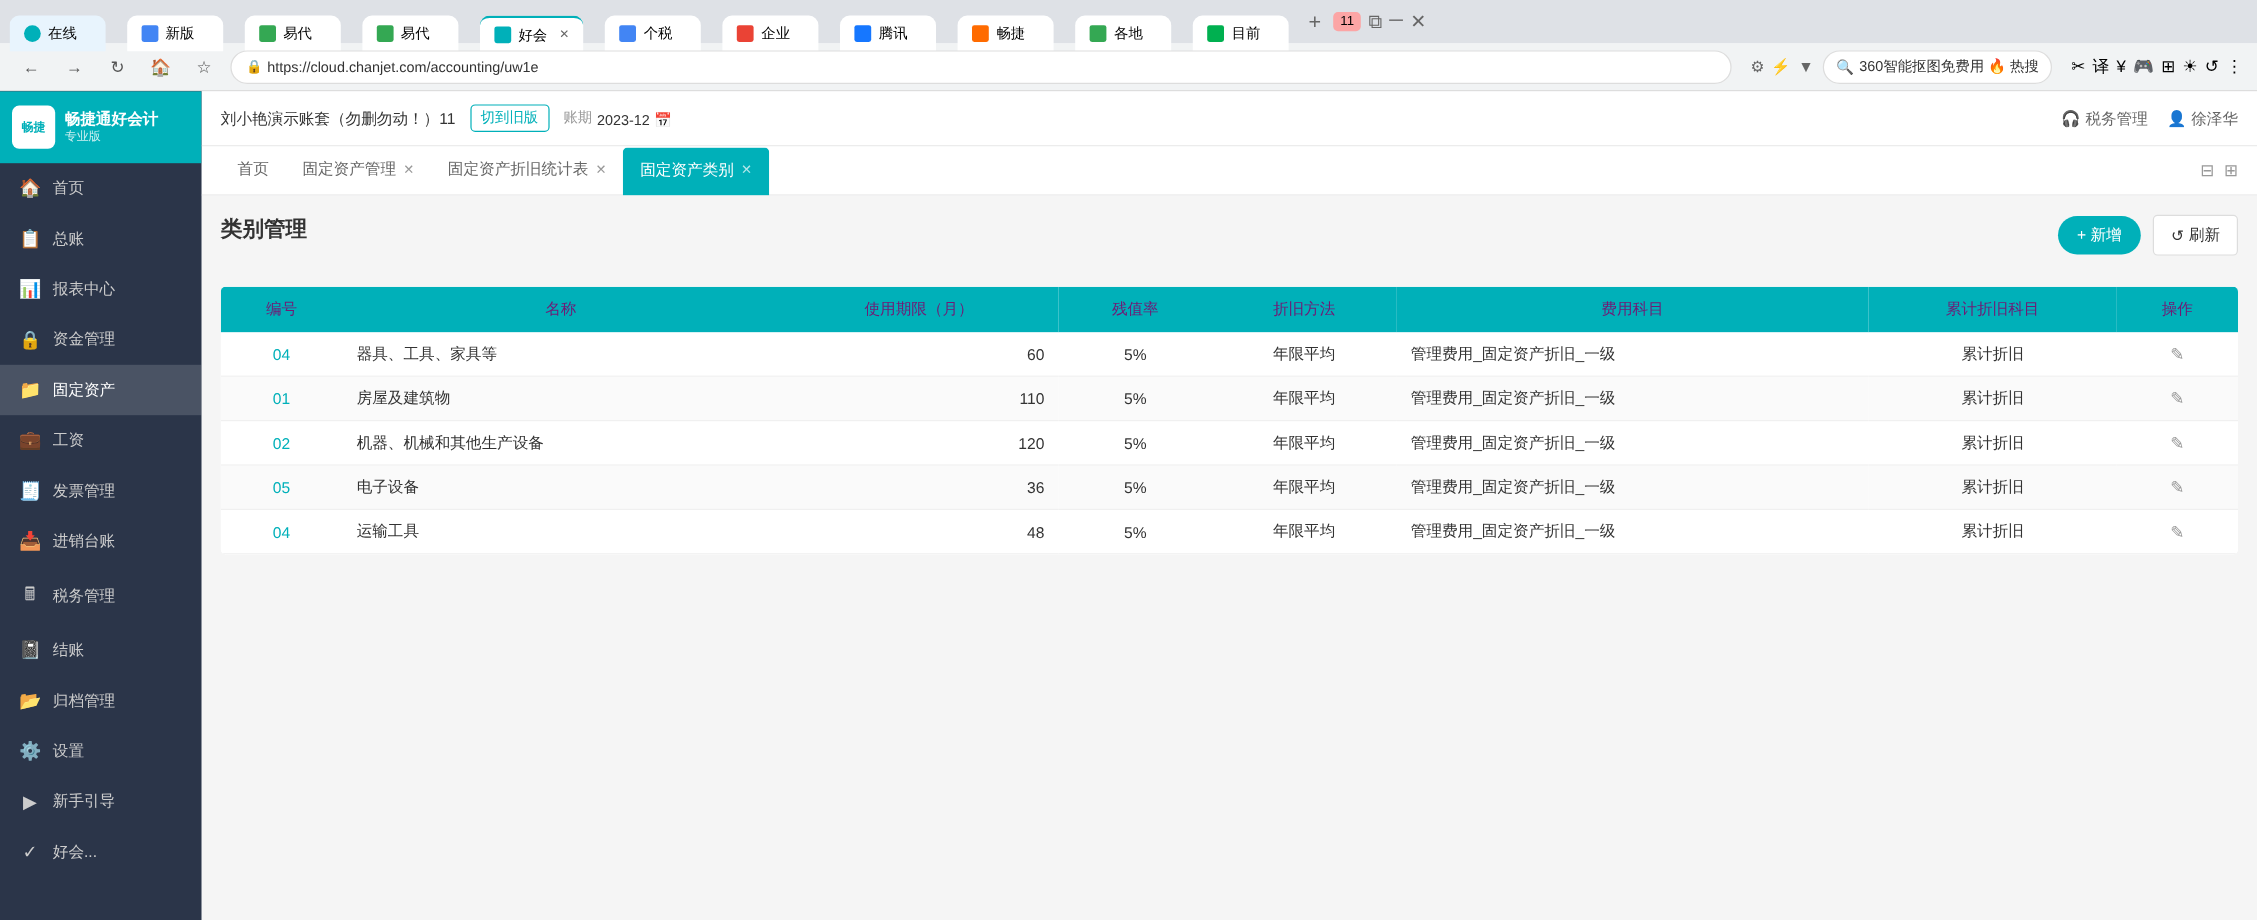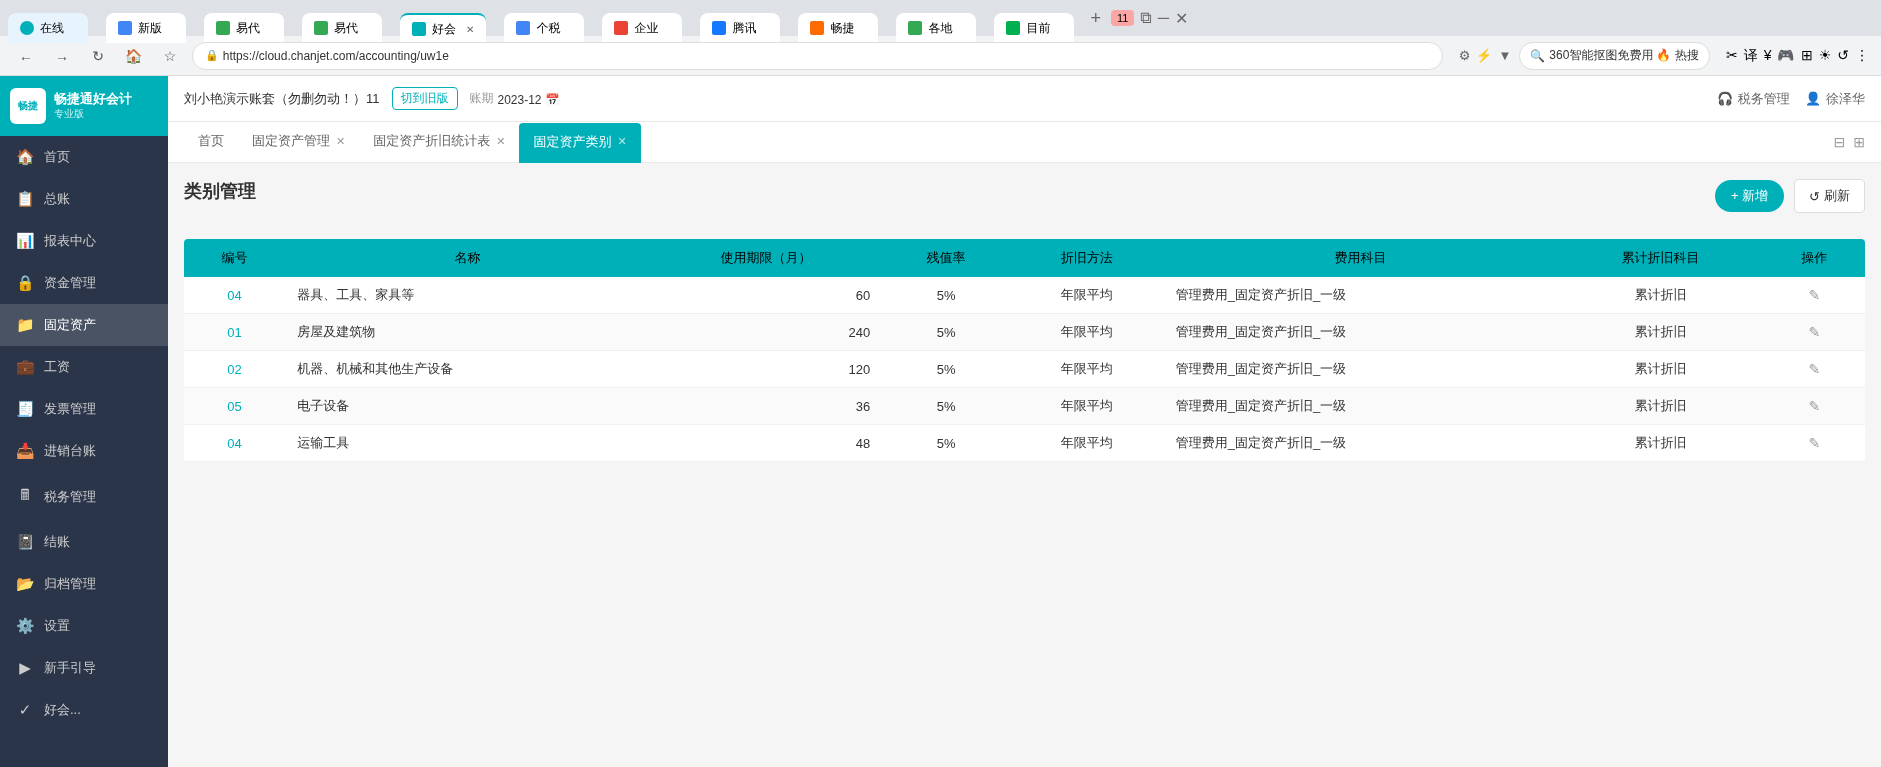--- a/index.html
+++ b/index.html
@@ -48,21 +48,21 @@
 
     
     .main-content { flex: 1; padding: 16px; overflow-y: auto; background: #f5f5f5; }
     .page-title { font-size: 18px; color: #333; font-weight: bold; margin-bottom: 14px; }
     .toolbar { display: flex; justify-content: flex-end; align-items: center; gap: 10px; margin-bottom: 12px; }
     .btn-add { background: #00b0b9; color: #fff; border: none; border-radius: 16px; padding: 7px 16px; font-size: 13px; cursor: pointer; display: flex; align-items: center; gap: 4px; }
     .btn-refresh { background: #fff; color: #333; border: 1px solid #ddd; border-radius: 4px; padding: 7px 14px; font-size: 13px; cursor: pointer; display: flex; align-items: center; gap: 4px; }
 
     
     .data-table { width: 100%; border-collapse: collapse; background: #fff; border-radius: 4px; overflow: hidden; }
-    .data-table thead tr { background: #00b0b9; color: #000000; }
+    .data-table thead tr { background: #00b0b9; color: #701a75; }
     .data-table th { padding: 10px 12px; text-align: center; font-weight: normal; font-size: 13px; }
     .data-table td { padding: 9px 12px; text-align: center; font-size: 13px; color: #333; border-bottom: 1px solid #f0f0f0; }
     .data-table td.name-col { text-align: left; }
     .data-table td.num-col { text-align: right; }
     .edit-icon { color: #999; cursor: pointer; font-size: 14px; }
     .code-link { color: #00b0b9; cursor: pointer; }
 
     
     .content-wrapper { display: flex; flex-direction: column; flex: 1; overflow: hidden; }
   </style>
@@ -310,21 +310,21 @@
     <td>累计折旧</td>
     <td>
       <span class="edit-icon">✎</span>
     </td>
   </tr>
             <tr style="background: rgb(250, 250, 250);">
     <td style="text-align:center;">
       <span class="code-link">01</span>
     </td>
     <td class="name-col">房屋及建筑物</td>
-    <td class="num-col">240</td>
+    <td class="num-col">110</td>
     <td>5%</td>
     <td>年限平均</td>
     <td style="text-align:left;">管理费用_固定资产折旧_一级</td>
     <td>累计折旧</td>
     <td>
       <span class="edit-icon">✎</span>
     </td>
   </tr>
             <tr style="background: rgb(255, 255, 255);">
     <td style="text-align:center;">

